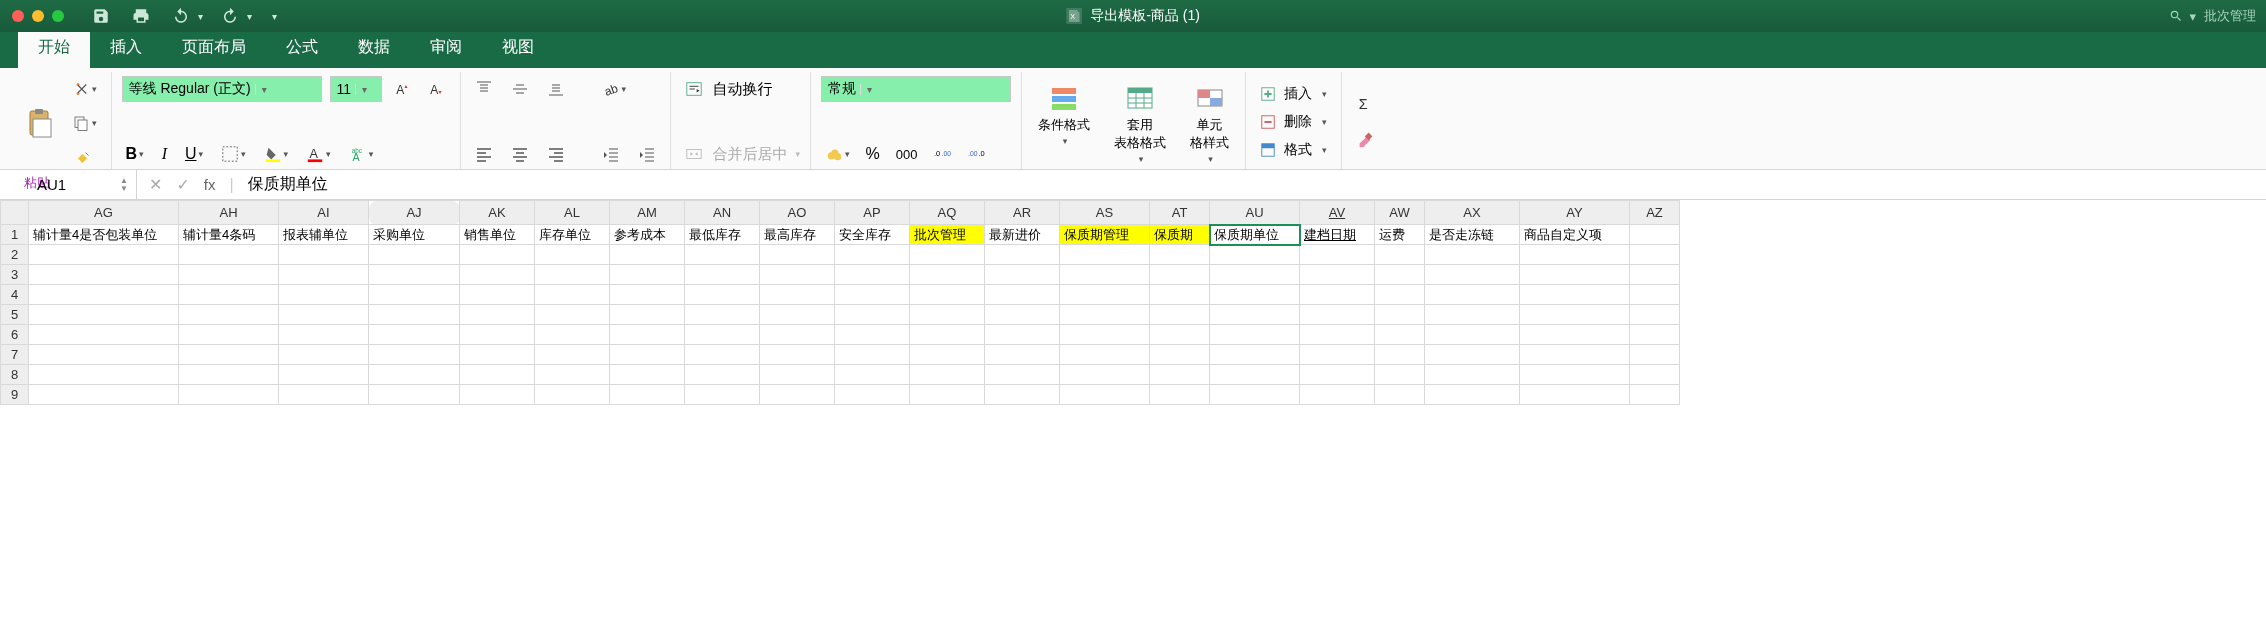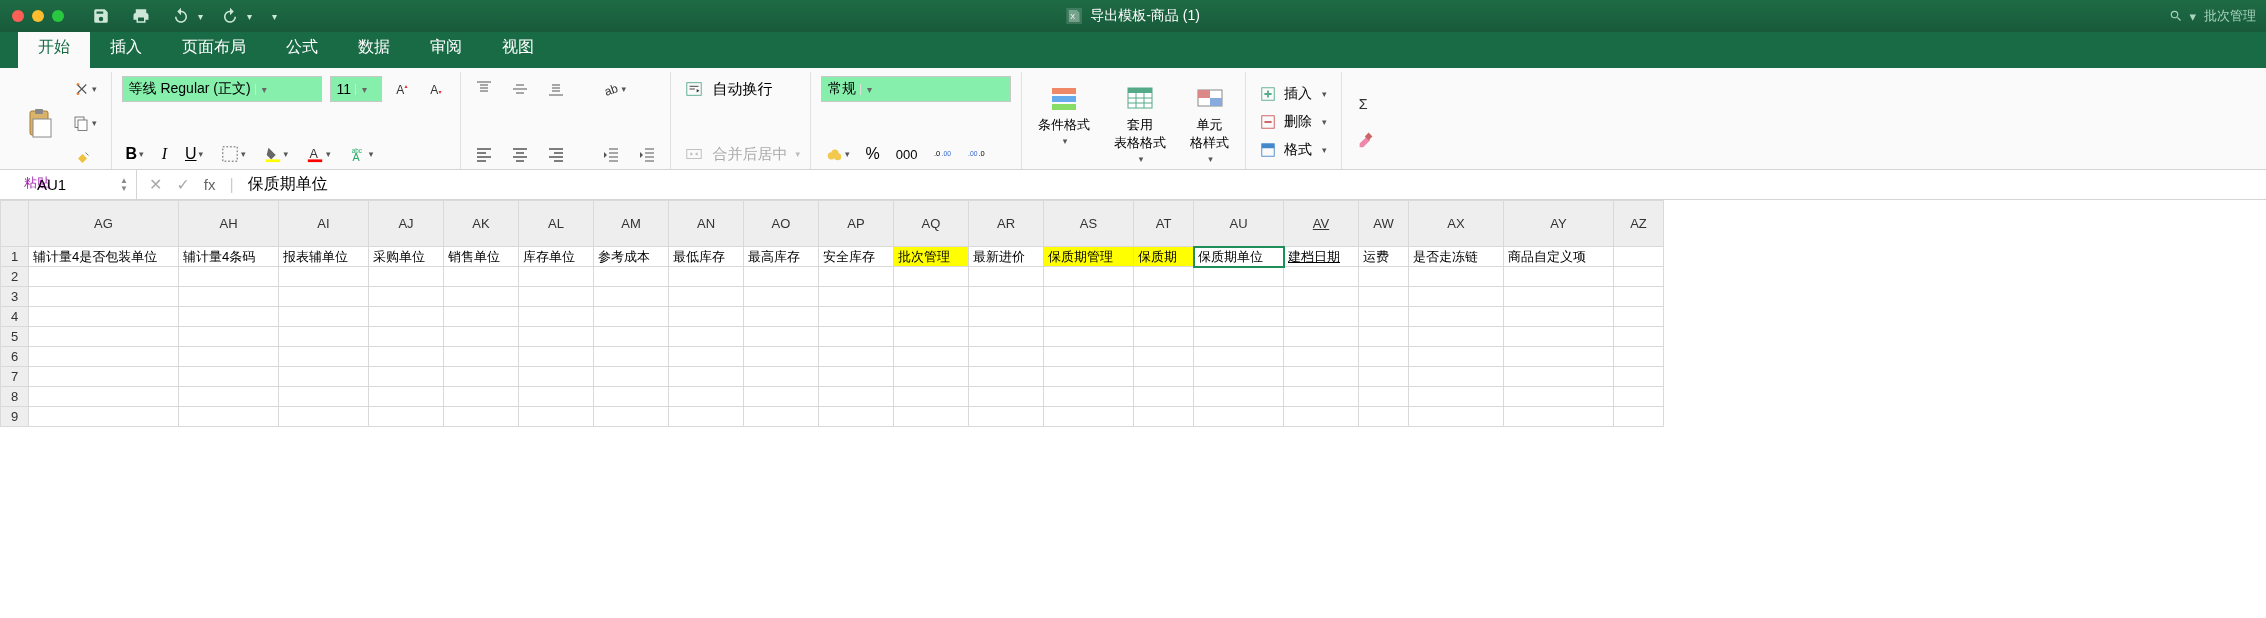--- a/index.html
+++ b/index.html
@@ -49,24 +49,24 @@
   .grid-wrap{overflow:auto;}
   table.grid{border-collapse:collapse;table-layout:fixed;}
   .grid th,.grid td{border:1px solid #d9d9d9;height:20px;font-size:13px;text-align:center;background:#fff;white-space:nowrap;overflow:hidden;}
   .grid thead th{background:#eee;font-weight:normal;color:#333;}
   .rowhdr{background:#eee !important;width:28px;color:#333;}
   .corner{background:#eee;width:28px;}
   th.sel{background:#d6d6d6;}
   td.selcell{outline:2px solid #1f8f5a;outline-offset:-1px;}
   td.hl{background:#ffff00;}
   .grid tbody td{text-align:left;padding:0 4px;}
-  .grid thead th{padding:15px 2px;}
+  .grid thead th{padding:4px 2px;}
 
   
-  .cAG{width:150px;}.cAH{width:100px;}.cAI{width:90px;}.cAJ{width:75px;}.cAK{width:75px;}.cAL{width:75px;}.cAM{width:75px;}.cAN{width:75px;}.cAO{width:75px;}.cAP{width:75px;}.cAQ{width:75px;}.cAR{width:75px;}.cAS{width:90px;}.cAT{width:60px;}.cAU{width:90px;}.cAV{width:75px;text-decoration:underline;}.cAW{width:50px;}.cAX{width:95px;}.cAY{width:110px;}.cAZ{width:50px;}
+  .cAG{width:150px;}.cAH{width:100px;}.cAI{width:90px;}.cAJ{width:91px;border-radius:8px;}.cAK{width:75px;}.cAL{width:75px;}.cAM{width:75px;}.cAN{width:75px;}.cAO{width:75px;}.cAP{width:75px;}.cAQ{width:75px;}.cAR{width:75px;}.cAS{width:90px;}.cAT{width:60px;}.cAU{width:90px;}.cAV{width:75px;text-decoration:underline;}.cAW{width:50px;}.cAX{width:95px;}.cAY{width:110px;}.cAZ{width:50px;}
 
   .cellbtn{display:flex;align-items:center;gap:8px;font-size:14px;cursor:pointer;padding:2px 4px;}
   .cellbtn svg{width:16px;height:16px;}
 </style>
 </head>
 <body>
 
 <div class="titlebar">
   <div class="traffic">
     <div class="tl red"></div>

